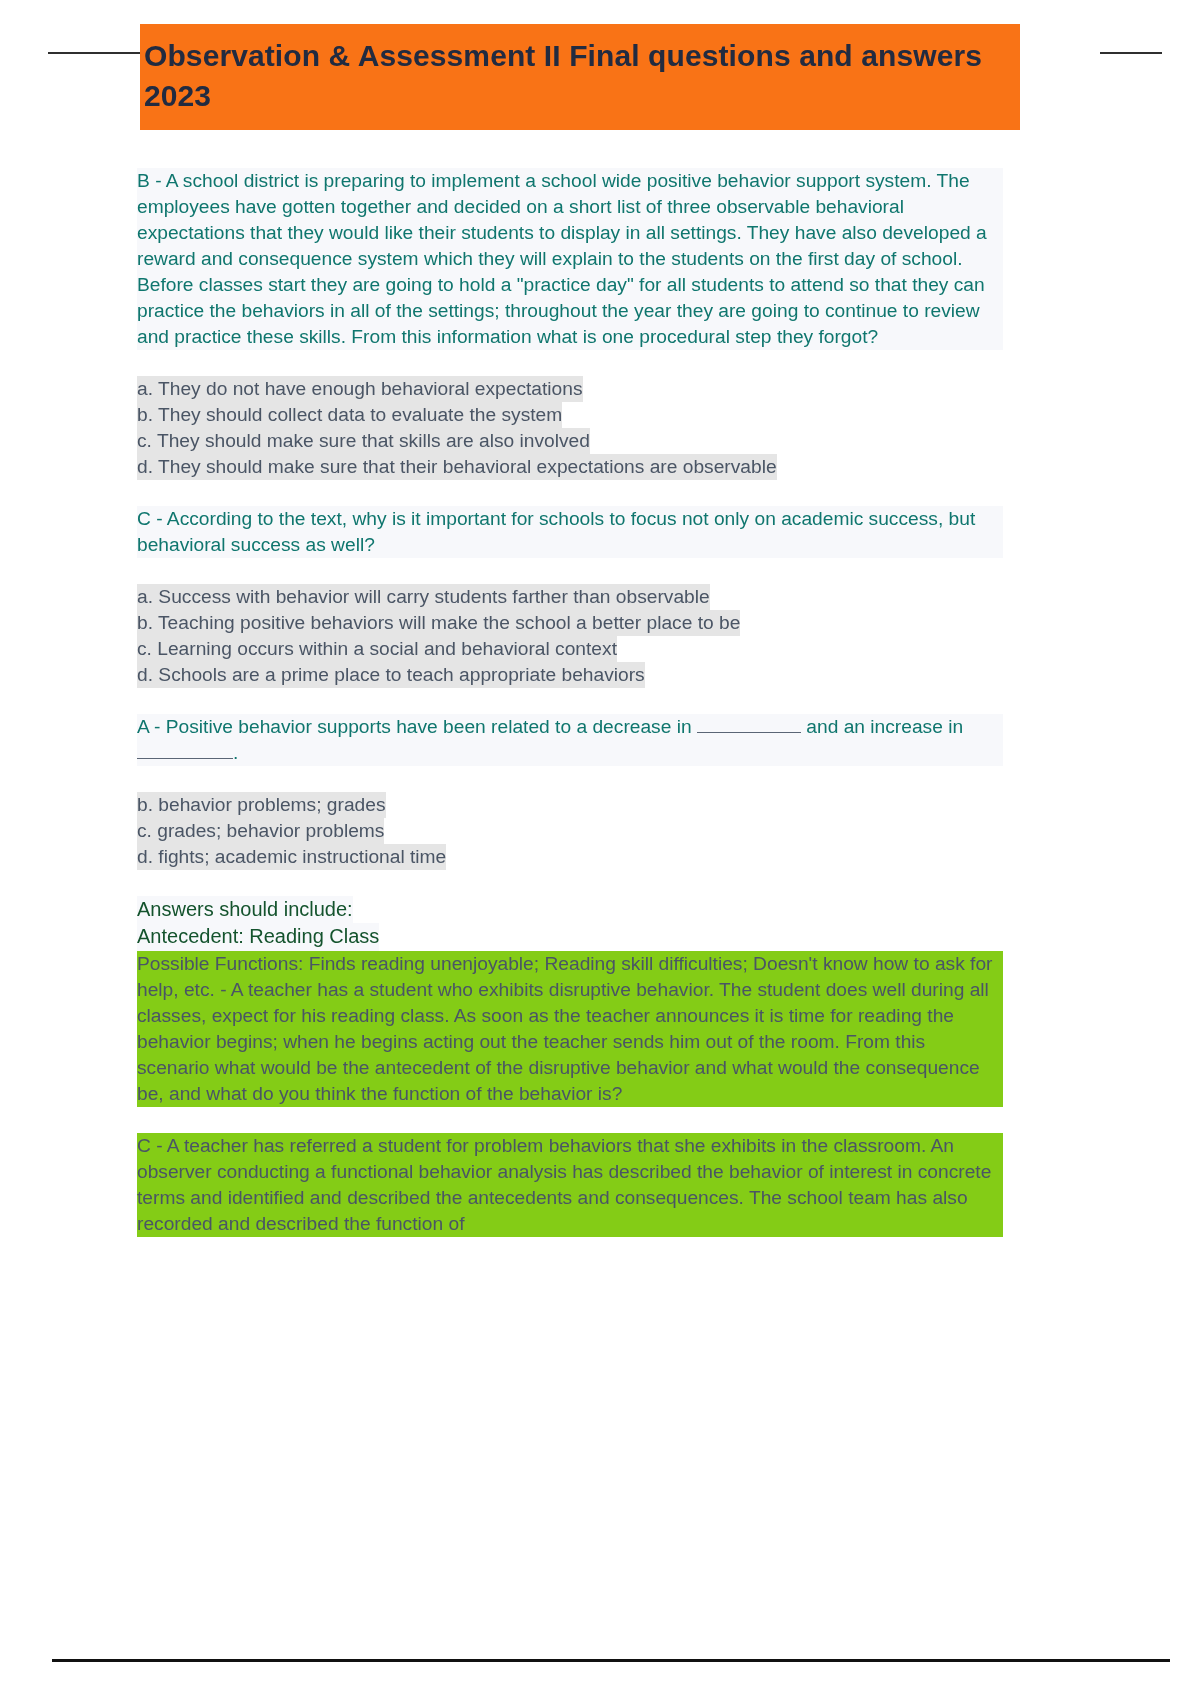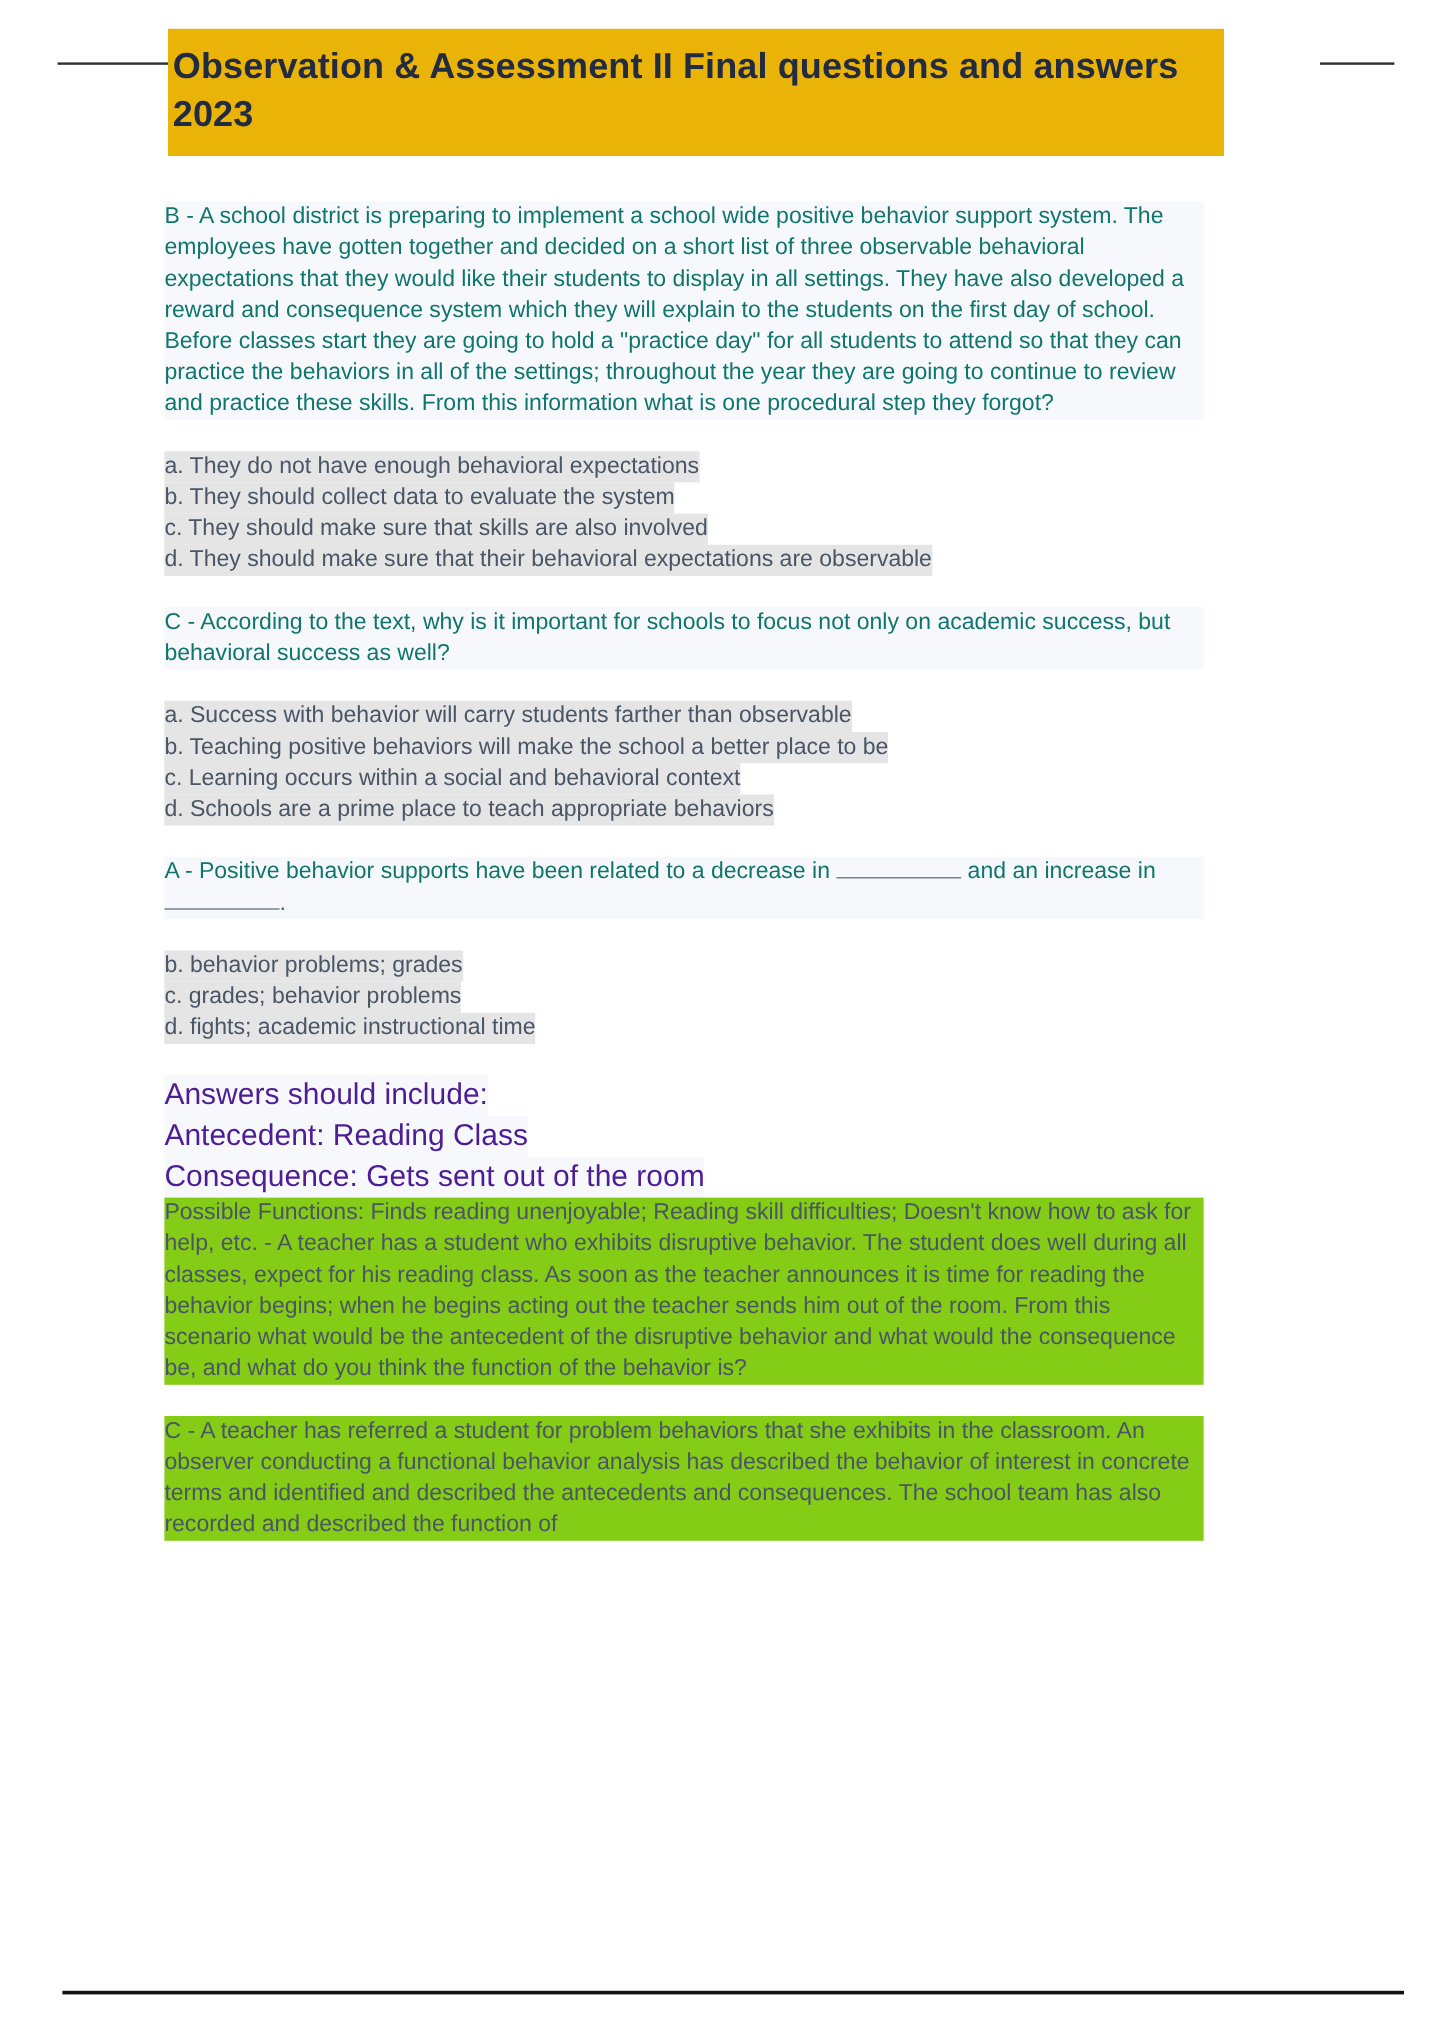--- a/index.html
+++ b/index.html
@@ -50,21 +50,21 @@
     bottom: 38px;
     height: 3px;
     background: #111111;
   }
 
   .title-band {
     position: absolute;
     left: 140px;
     top: 24px;
     width: 880px;
-    background: #eab308;
+    background: #f97316;
     padding: 12px 4px 14px 4px;
     box-sizing: border-box;
   }
   .doc-title {
     font-family: "Liberation Sans", sans-serif;
     font-weight: bold;
     font-size: 30px;
     line-height: 1.33;
     color: #222b40;
     letter-spacing: 0.1px;
@@ -103,23 +103,23 @@
 
   .para {
     font-size: 19.2px;
     line-height: 1.355;
     color: #4a5565;
     margin: 0 0 26px 0;
     background: #84cc16;
   }
 
   .lines {
-    font-size: 25px;
+    font-size: 20px;
     line-height: 1.355;
-    color: #4c1d95;
+    color: #14532d;
     margin: 0 0 26px 0;
   }
   .lines > span {
     display: block;
     background: #f7f8fb;
     width: fit-content;
     max-width: 100%;
   }
 
   .blank {
@@ -165,21 +165,20 @@
     <p class="block"><span>A - Positive behavior supports have been related to a decrease in </span><span class="blank w1"></span><span> and an increase in </span><span class="blank w2"></span><span>.</span></p>
     <div class="opts">
       <span class="opt">b. behavior problems; grades</span>
       <span class="opt">c. grades; behavior problems</span>
       <span class="opt">d. fights; academic instructional time</span>
     </div>
 
     <div class="lines nogap">
       <span>Answers should include:</span>
       <span>Antecedent: Reading Class</span>
-      <span>Consequence: Gets sent out of the room</span>
     </div>
     <p class="para">Possible Functions: Finds reading unenjoyable; Reading skill difficulties; Doesn't know how to ask for help, etc. - A teacher has a student who exhibits disruptive behavior. The student does well during all classes, expect for his reading class. As soon as the teacher announces it is time for reading the behavior begins; when he begins acting out the teacher sends him out of the room. From this scenario what would be the antecedent of the disruptive behavior and what would the consequence be, and what do you think the function of the behavior is?</p>
 
     <p class="para">C - A teacher has referred a student for problem behaviors that she exhibits in the classroom. An observer conducting a functional behavior analysis has described the behavior of interest in concrete terms and identified and described the antecedents and consequences. The school team has also recorded and described the function of</p>
 
   </div>
 
   <div class="bottom-rule"></div>
 </div>
 

